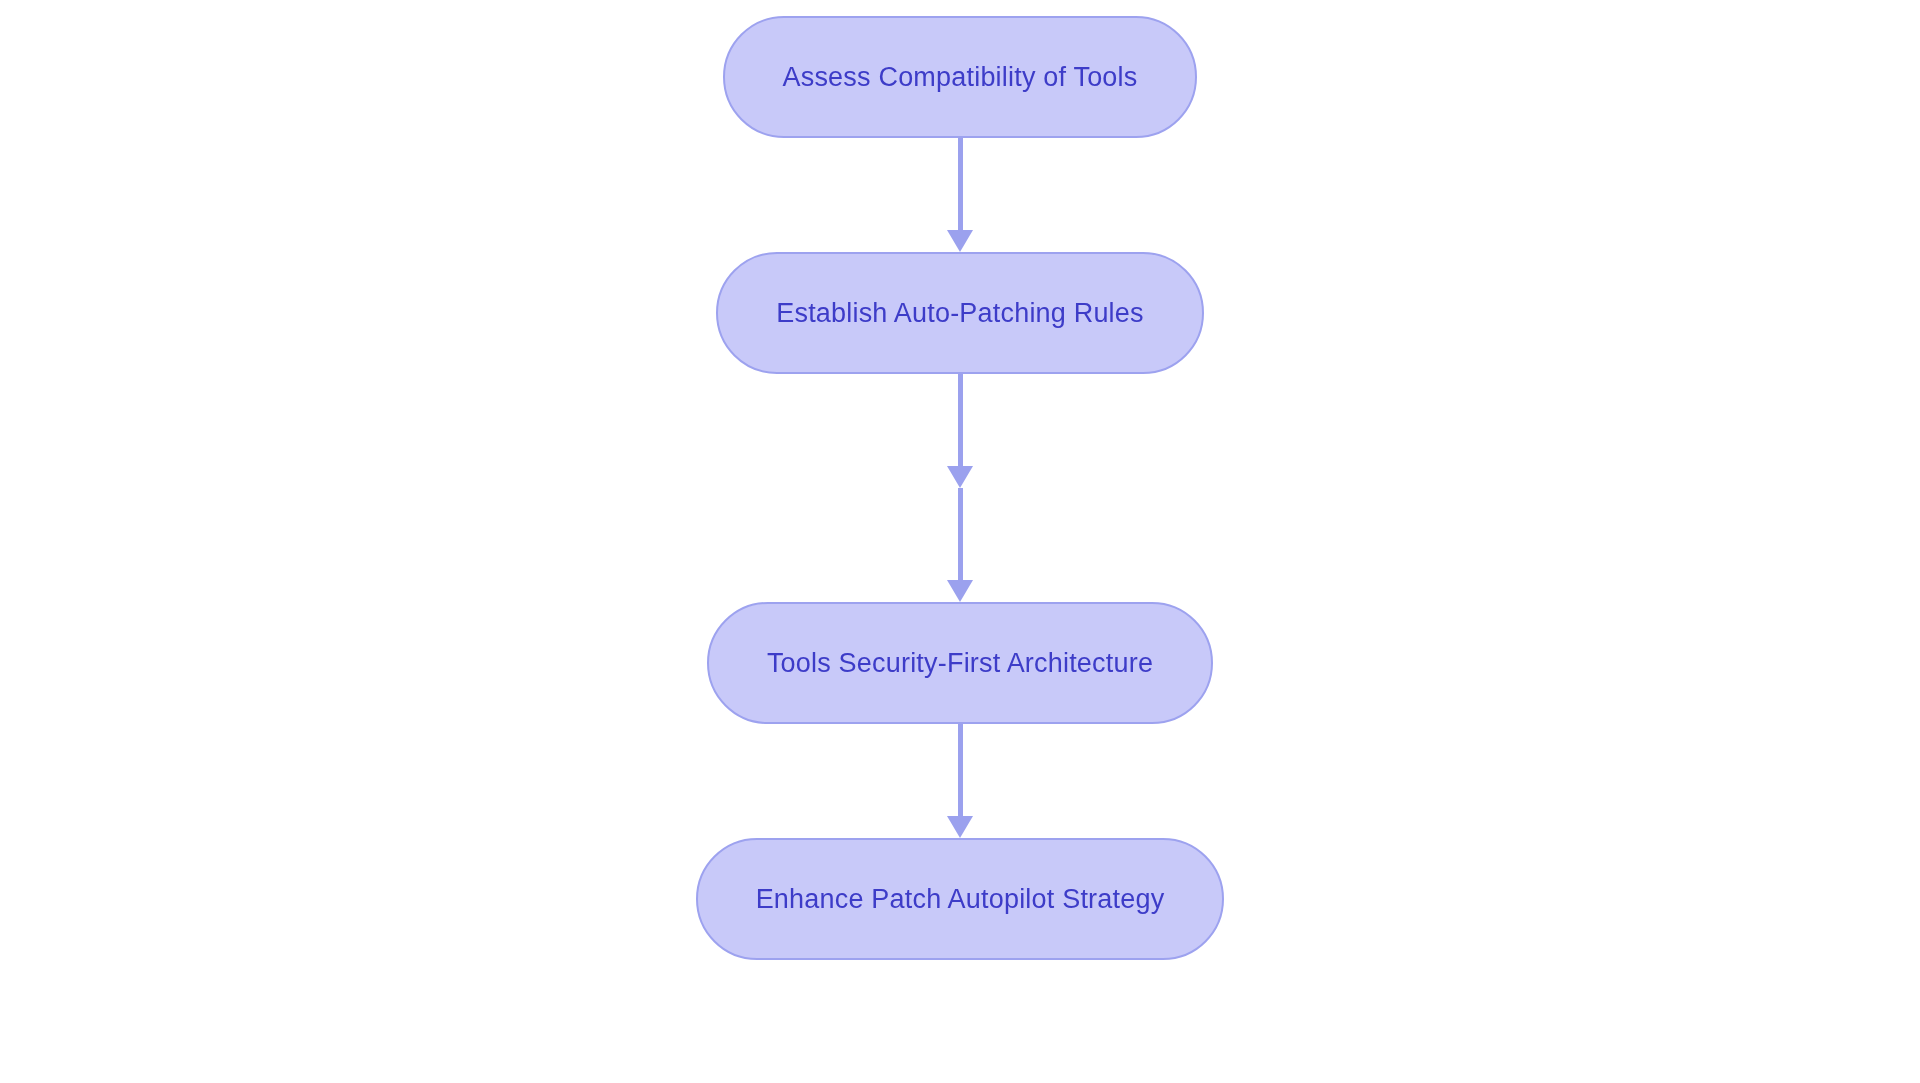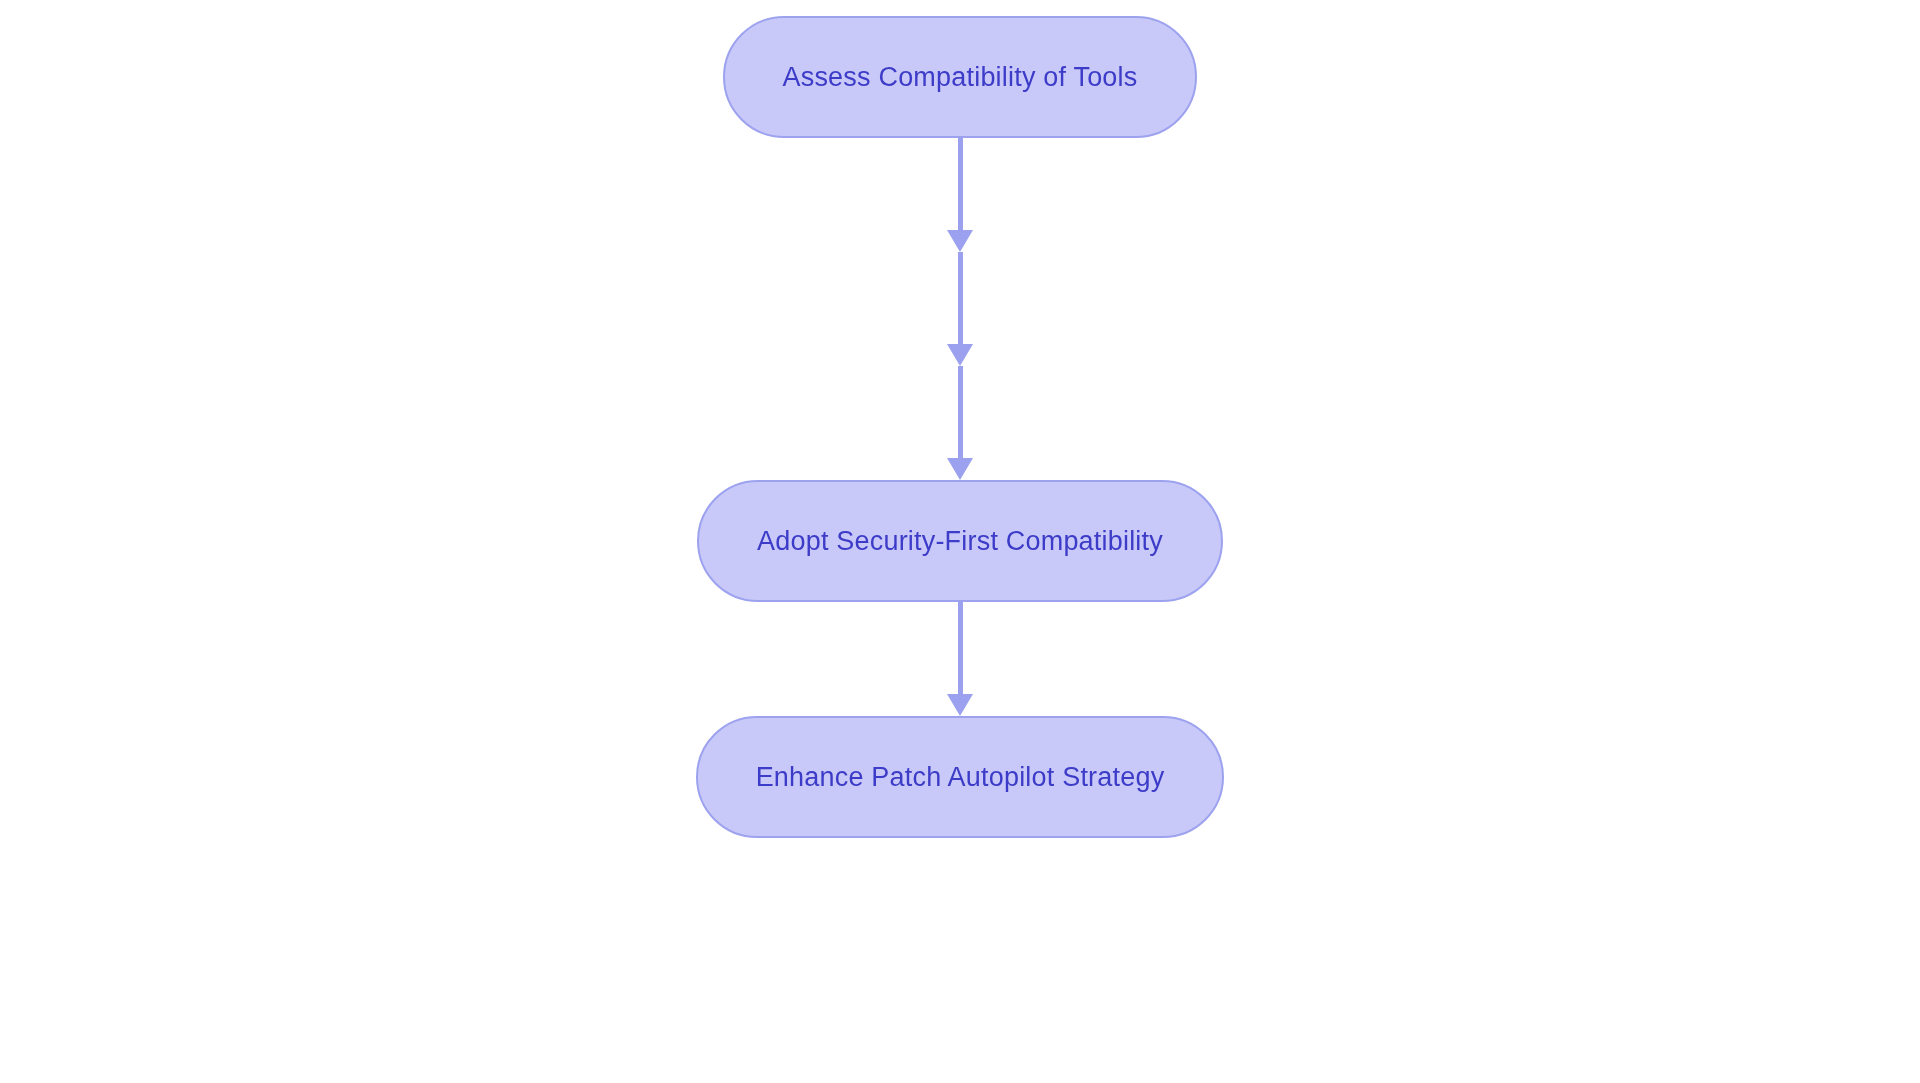--- a/index.html
+++ b/index.html
@@ -73,34 +73,37 @@
 
   <div class="node">
     <span class="node-label">Assess Compatibility of Tools</span>
   </div>
 
   <div class="arrow">
     <div class="arrow-shaft"></div>
     <div class="arrow-head"></div>
   </div>
 
+  <div class="node">
+    <span class="node-label">Establish Auto-Patching Rules</span>
+  </div>
 
   <div class="arrow">
     <div class="arrow-shaft"></div>
     <div class="arrow-head"></div>
   </div>
 
 
   <div class="arrow">
     <div class="arrow-shaft"></div>
     <div class="arrow-head"></div>
   </div>
 
   <div class="node">
-    <span class="node-label">Adopt Security-First Compatibility</span>
+    <span class="node-label">Tools Security-First Architecture</span>
   </div>
 
   <div class="arrow">
     <div class="arrow-shaft"></div>
     <div class="arrow-head"></div>
   </div>
 
   <div class="node">
     <span class="node-label">Enhance Patch Autopilot Strategy</span>
   </div>

